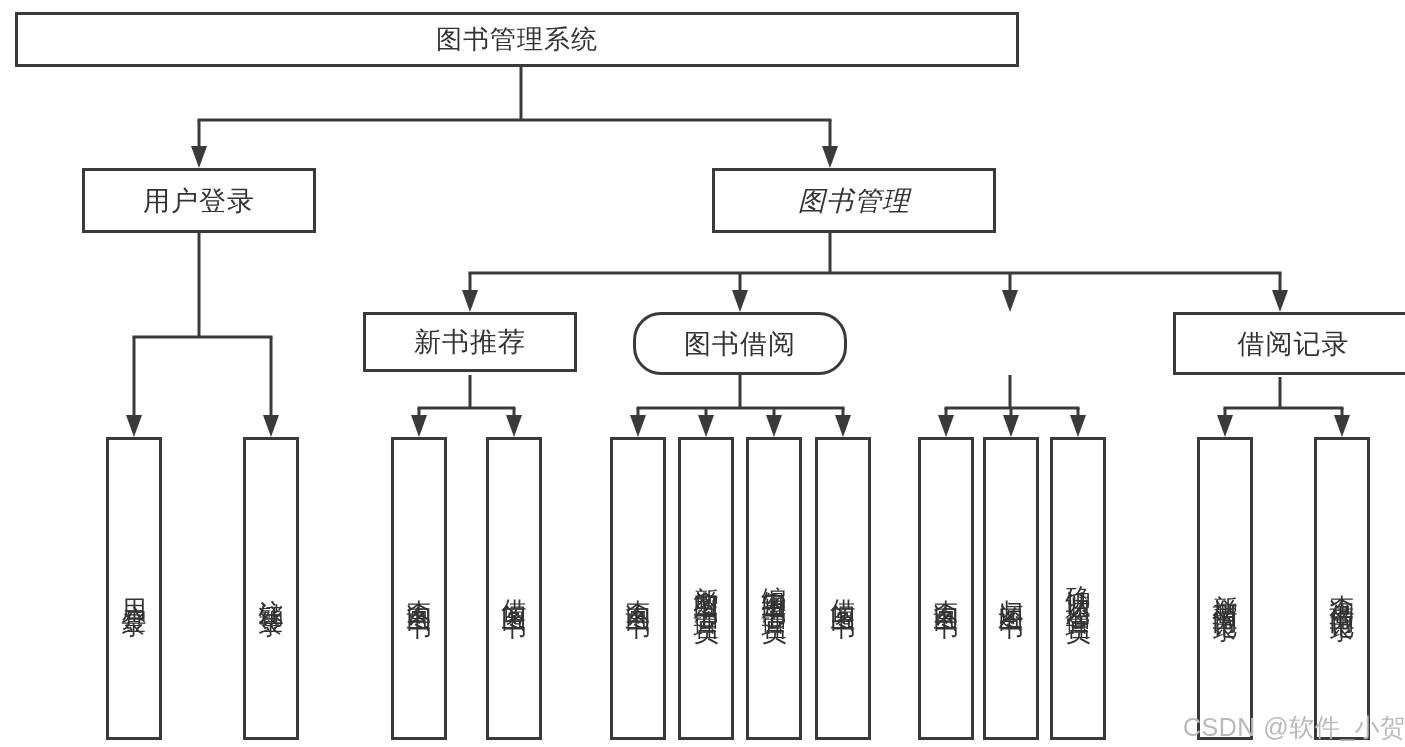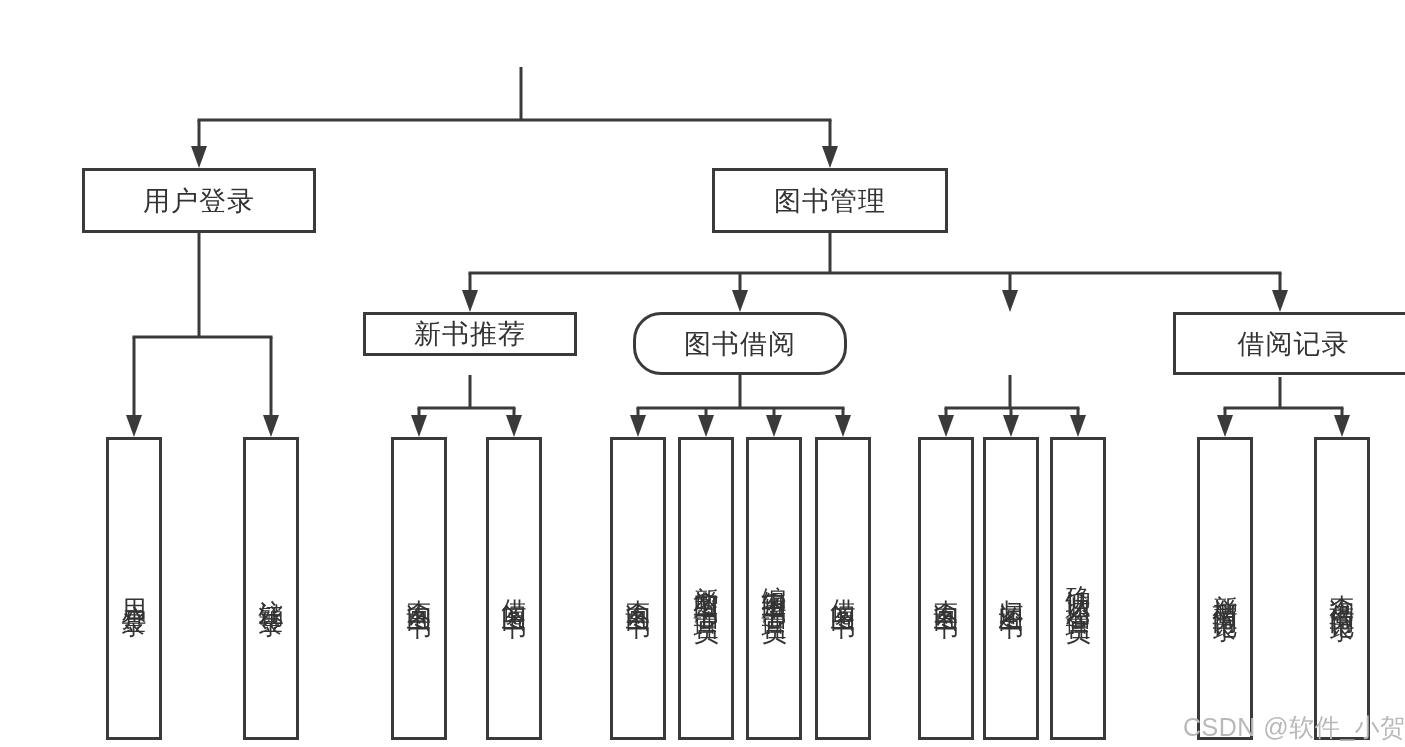--- a/index.html
+++ b/index.html
@@ -113,25 +113,26 @@
     <path class="arrowhead" d="M1070,415 L1086,415 L1078,437 Z"></path>
 
     <line x1="1280" y1="377" x2="1280" y2="409"></line>
     <line x1="1223.5" y1="408" x2="1343.5" y2="408"></line>
     <line x1="1225" y1="408" x2="1225" y2="417"></line>
     <path class="arrowhead" d="M1217,415 L1233,415 L1225,437 Z"></path>
     <line x1="1342" y1="408" x2="1342" y2="417"></line>
     <path class="arrowhead" d="M1334,415 L1350,415 L1342,437 Z"></path>
   </svg>
 
+  <div class="node hbox rootbox" style="left:15px;top:12px;width:1004px;height:55px;">图书管理系统</div>
 
   <div class="node hbox" style="left:82px;top:168px;width:234px;height:65px;">用户登录</div>
-  <div class="node hbox" style="left:712px;top:168px;width:236px;height:65px;">图书管理</div>
+  <div class="node hbox" style="left:712px;top:168px;width:284px;height:65px;font-style:italic;">图书管理</div>
 
-  <div class="node hbox" style="left:363px;top:312px;width:214px;height:44px;">新书推荐</div>
+  <div class="node hbox" style="left:363px;top:312px;width:214px;height:60px;">新书推荐</div>
   <div class="node hbox" style="left:633px;top:312px;width:214px;height:63px;border-radius:28px;">图书借阅</div>
   <div class="node hbox" style="left:1173px;top:312px;width:241px;height:63px;">借阅记录</div>
 
   <div class="node vbox" style="left:106px;top:437px;width:56px;height:303px;">用户登录</div>
   <div class="node vbox" style="left:243px;top:437px;width:56px;height:303px;">注销登录</div>
 
   <div class="node vbox" style="left:391px;top:437px;width:56px;height:303px;">查询图书</div>
   <div class="node vbox" style="left:486px;top:437px;width:56px;height:303px;">借阅图书</div>
 
   <div class="node vbox" style="left:610px;top:437px;width:56px;height:303px;">查询图书</div>

